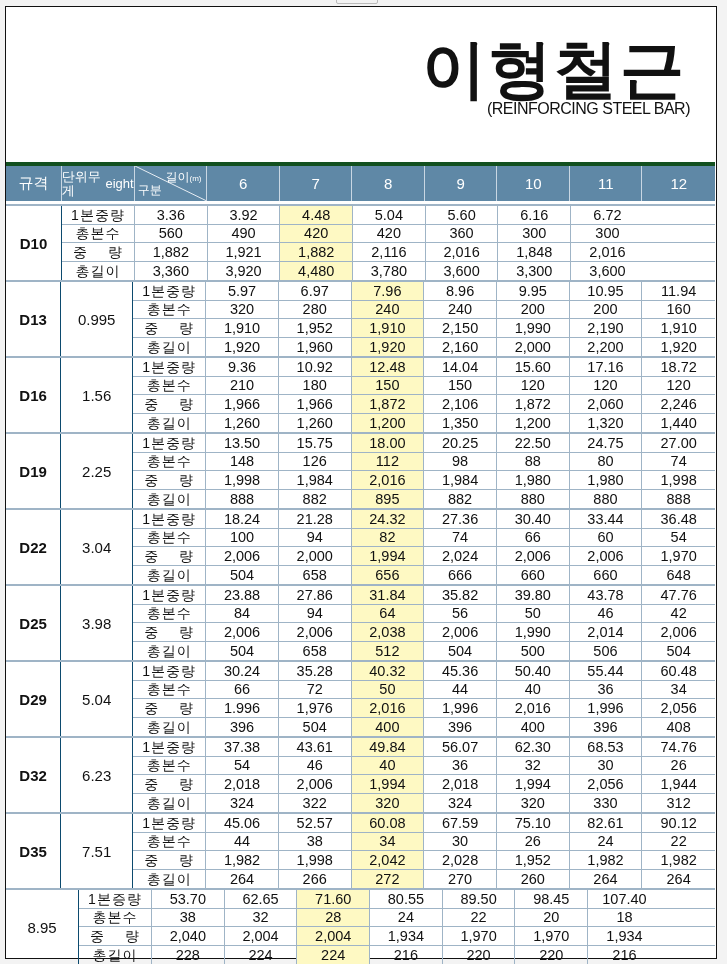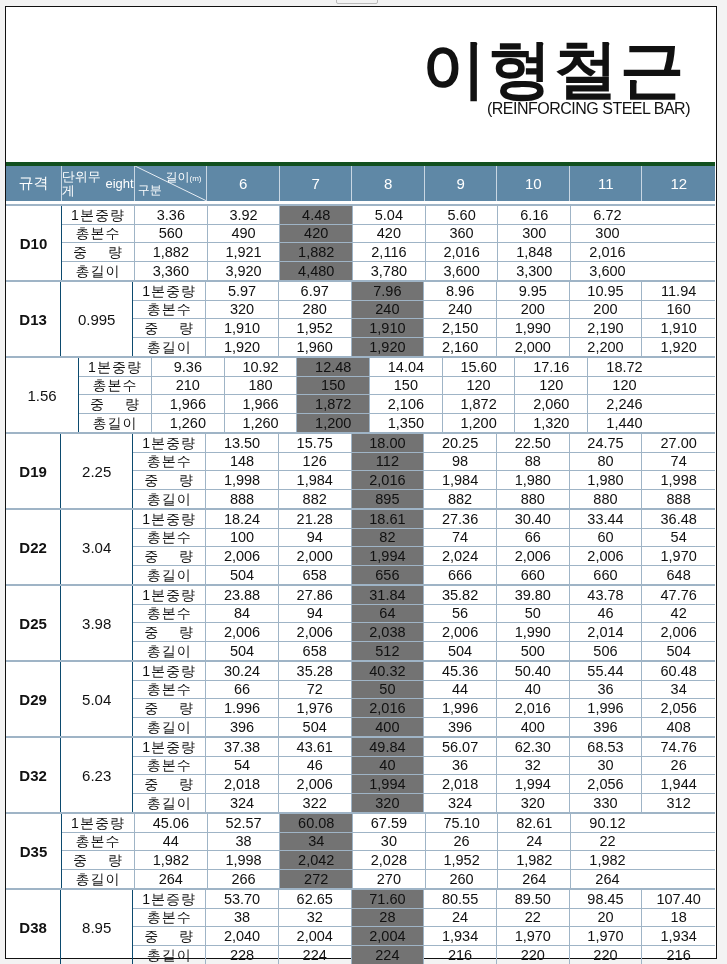--- a/index.html
+++ b/index.html
@@ -34,21 +34,21 @@
   .weight { width: 73px; font-size: 15px; }
   .rows { flex: 1; display: flex; flex-direction: column; }
   .row { display: flex; height: 18.5px; border-bottom: 1px solid #9fb4c6; box-sizing: border-box; }
   .row:last-child { border-bottom: none; }
   .cell { box-sizing: border-box; border-right: 1px solid #9fb4c6; display: flex;
           align-items: center; justify-content: center; font-size: 14.5px; line-height: 1;
           font-family: "Liberation Sans", sans-serif; }
   .cell:last-child { border-right: none; }
   .cell.label { width: 73px; font-size: 14px; letter-spacing: 1px; }
   .cell.num { width: 72.7px; }
-  .cell.hl { background: #737373; }
+  .cell.hl { background: #fef9c3; }
   .w-spec { width: 56px; } .w-wt { width: 73px; } .w-div { width: 73px; } .w-len { width: 72.7px; }
 </style>
 </head>
 <body>
 
 <div class="top-tab"></div>
 
 <div class="page">
   <div class="title">이형철근</div>
   <div class="subtitle">(REINFORCING STEEL BAR)</div>
@@ -163,20 +163,21 @@
             <div class="cell num">1,960</div>
             <div class="cell num hl">1,920</div>
             <div class="cell num">2,160</div>
             <div class="cell num">2,000</div>
             <div class="cell num">2,200</div>
             <div class="cell num">1,920</div>
           </div>
         </div>
       </div>
       <div class="group">
+        <div class="gcol spec">D16</div>
         <div class="gcol weight">1.56</div>
         <div class="rows">
           <div class="row">
             <div class="cell label">1본중량</div>
             <div class="cell num">9.36</div>
             <div class="cell num">10.92</div>
             <div class="cell num hl">12.48</div>
             <div class="cell num">14.04</div>
             <div class="cell num">15.60</div>
             <div class="cell num">17.16</div>
@@ -261,21 +262,21 @@
         </div>
       </div>
       <div class="group">
         <div class="gcol spec">D22</div>
         <div class="gcol weight">3.04</div>
         <div class="rows">
           <div class="row">
             <div class="cell label">1본중량</div>
             <div class="cell num">18.24</div>
             <div class="cell num">21.28</div>
-            <div class="cell num hl">18.61</div>
+            <div class="cell num hl">24.32</div>
             <div class="cell num">27.36</div>
             <div class="cell num">30.40</div>
             <div class="cell num">33.44</div>
             <div class="cell num">36.48</div>
           </div>
           <div class="row">
             <div class="cell label">총본수</div>
             <div class="cell num">100</div>
             <div class="cell num">94</div>
             <div class="cell num hl">82</div>
@@ -439,20 +440,21 @@
             <div class="cell num hl">320</div>
             <div class="cell num">324</div>
             <div class="cell num">320</div>
             <div class="cell num">330</div>
             <div class="cell num">312</div>
           </div>
         </div>
       </div>
       <div class="group">
         <div class="gcol spec">D35</div>
+        <div class="gcol weight">7.51</div>
         <div class="rows">
           <div class="row">
             <div class="cell label">1본중량</div>
             <div class="cell num">45.06</div>
             <div class="cell num">52.57</div>
             <div class="cell num hl">60.08</div>
             <div class="cell num">67.59</div>
             <div class="cell num">75.10</div>
             <div class="cell num">82.61</div>
             <div class="cell num">90.12</div>
@@ -483,21 +485,20 @@
             <div class="cell num">266</div>
             <div class="cell num hl">272</div>
             <div class="cell num">270</div>
             <div class="cell num">260</div>
             <div class="cell num">264</div>
             <div class="cell num">264</div>
           </div>
         </div>
       </div>
       <div class="group">
-        <div class="gcol spec">D38</div>
         <div class="gcol weight">8.95</div>
         <div class="rows">
           <div class="row">
             <div class="cell label">1본증량</div>
             <div class="cell num">53.70</div>
             <div class="cell num">62.65</div>
             <div class="cell num hl">71.60</div>
             <div class="cell num">80.55</div>
             <div class="cell num">89.50</div>
             <div class="cell num">98.45</div>

